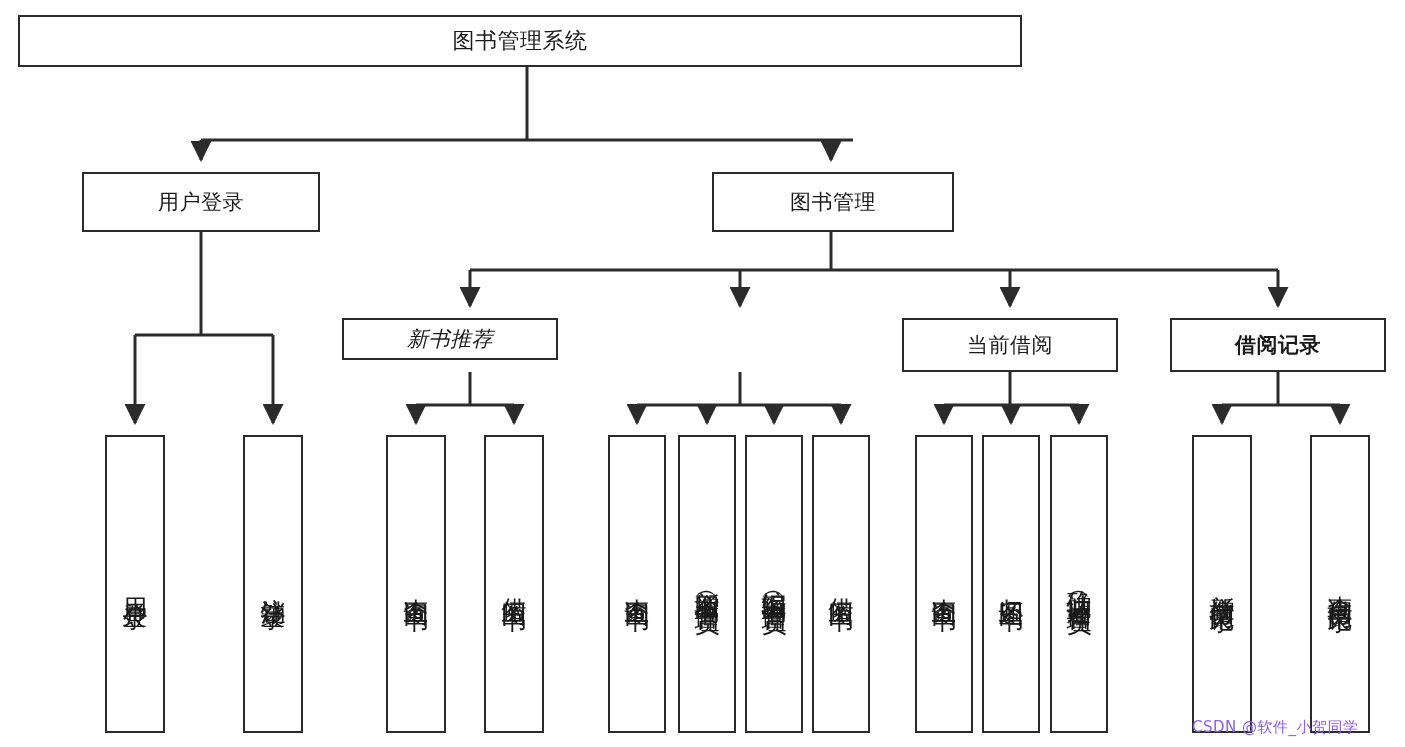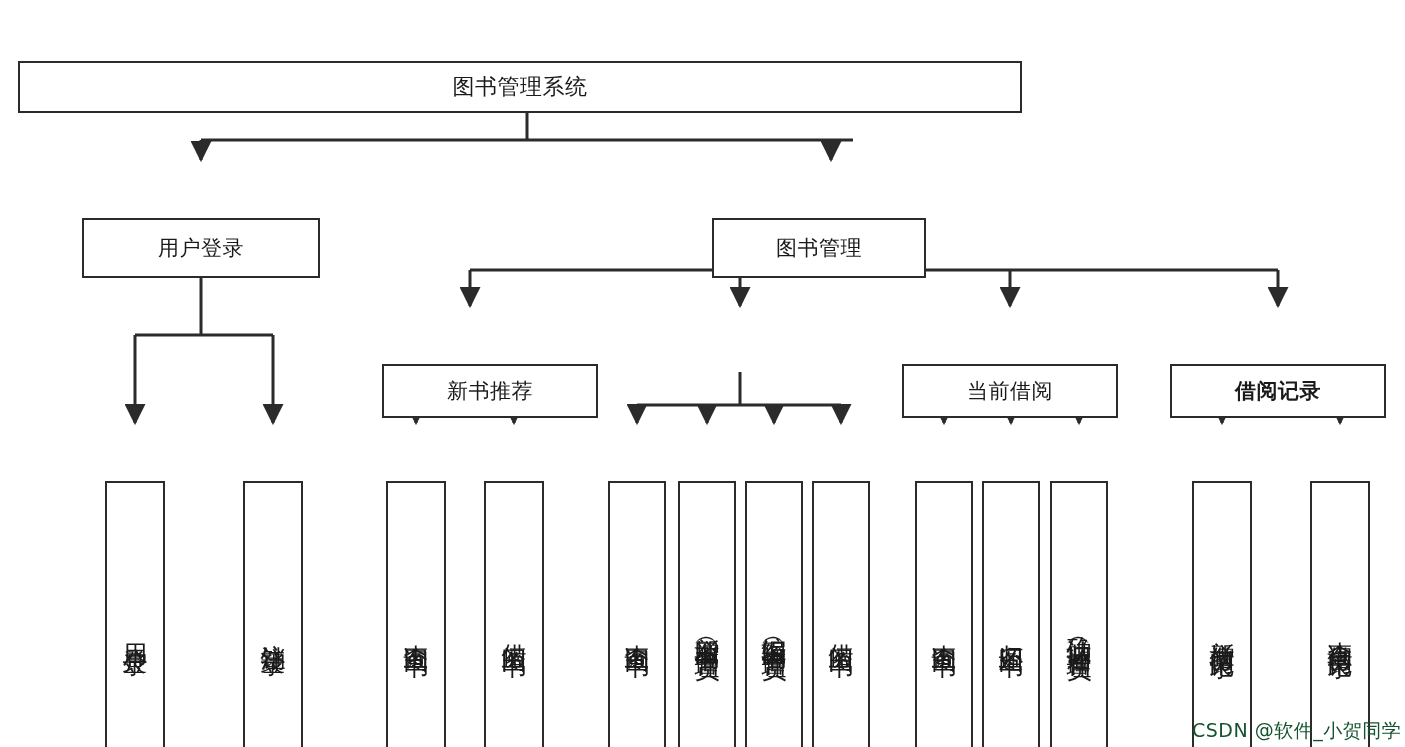--- a/index.html
+++ b/index.html
@@ -28,21 +28,20 @@
   .node {
     position: absolute;
     box-sizing: border-box;
     background: #ffffff;
     border: 2px solid #2b2b2b;
     display: flex;
     align-items: center;
     justify-content: center;
     color: #1a1a1a;
     line-height: 1.18;
-    margin-top: 46px;
   }
   .node .label {
     display: block;
     text-align: center;
     white-space: nowrap;
   }
   
   .node.horiz .label {
     font-size: 21px;
     letter-spacing: 0.5px;
@@ -58,22 +57,22 @@
   .node.vert .label {
     writing-mode: vertical-rl;
     text-orientation: upright;
     font-size: 25px;
     letter-spacing: 3px;
     white-space: nowrap;
     line-height: 1;
   }
   .watermark {
     position: absolute;
-    font-size: 19px;
-    color: #14532d;
+    font-size: 15px;
+    color: #8b5cf6;
     white-space: nowrap;
     letter-spacing: 0.5px;
     font-family: "DejaVu Sans", "Liberation Sans", sans-serif;
   }
 </style>
 </head>
 <body>
 
 <div id="canvas">
 
@@ -127,25 +126,25 @@
     </g>
   </svg>
 
   <div class="node root horiz" style="left: 18px; top: 15px; width: 1004px; height: 52px;">
     <span class="label">图书管理系统</span>
   </div>
 
   <div class="node horiz" style="left: 82px; top: 172px; width: 238px; height: 60px;">
     <span class="label">用户登录</span>
   </div>
-  <div class="node horiz" style="left: 712px; top: 172px; width: 214px; height: 60px;">
+  <div class="node horiz" style="left: 712px; top: 172px; width: 242px; height: 60px;">
     <span class="label">图书管理</span>
   </div>
 
-  <div class="node horiz" style="left: 382px; top: 318px; width: 216px; height: 54px;">
+  <div class="node horiz" style="left: 342px; top: 318px; width: 216px; height: 42px; font-style: italic;">
     <span class="label">新书推荐</span>
   </div>
   <div class="node horiz" style="left: 902px; top: 318px; width: 216px; height: 54px;">
     <span class="label">当前借阅</span>
   </div>
   <div class="node horiz" style="left: 1170px; top: 318px; width: 216px; height: 54px; font-weight: bold;">
     <span class="label">借阅记录</span>
   </div>
 
   <div class="node vert" style="left: 105px; top: 435px; width: 60px; height: 298px;">

